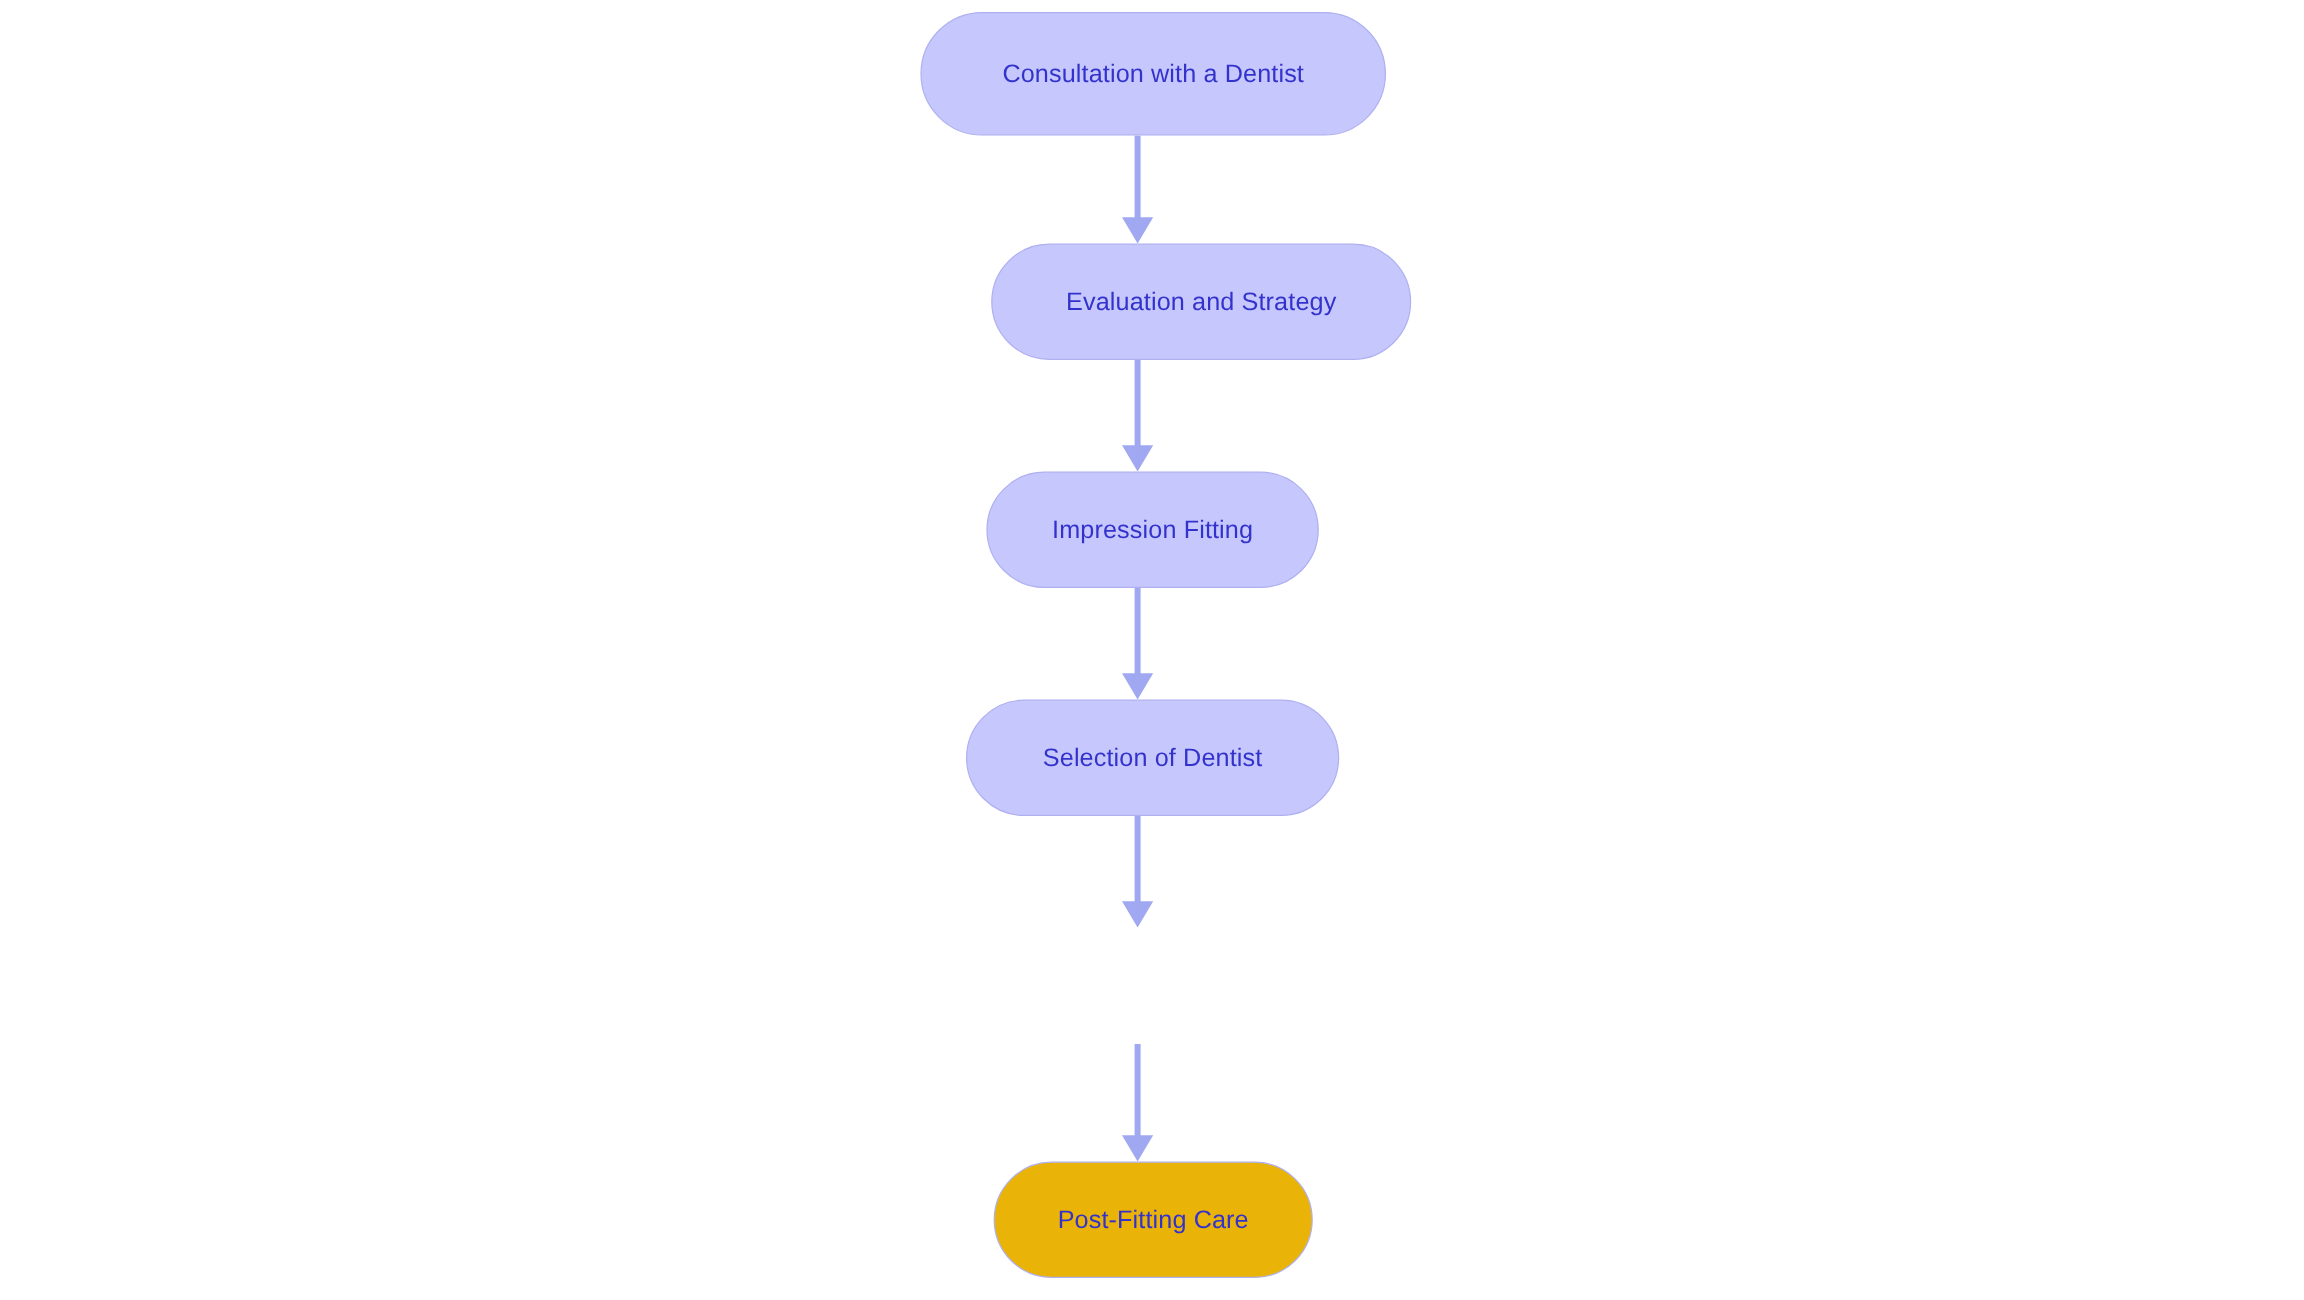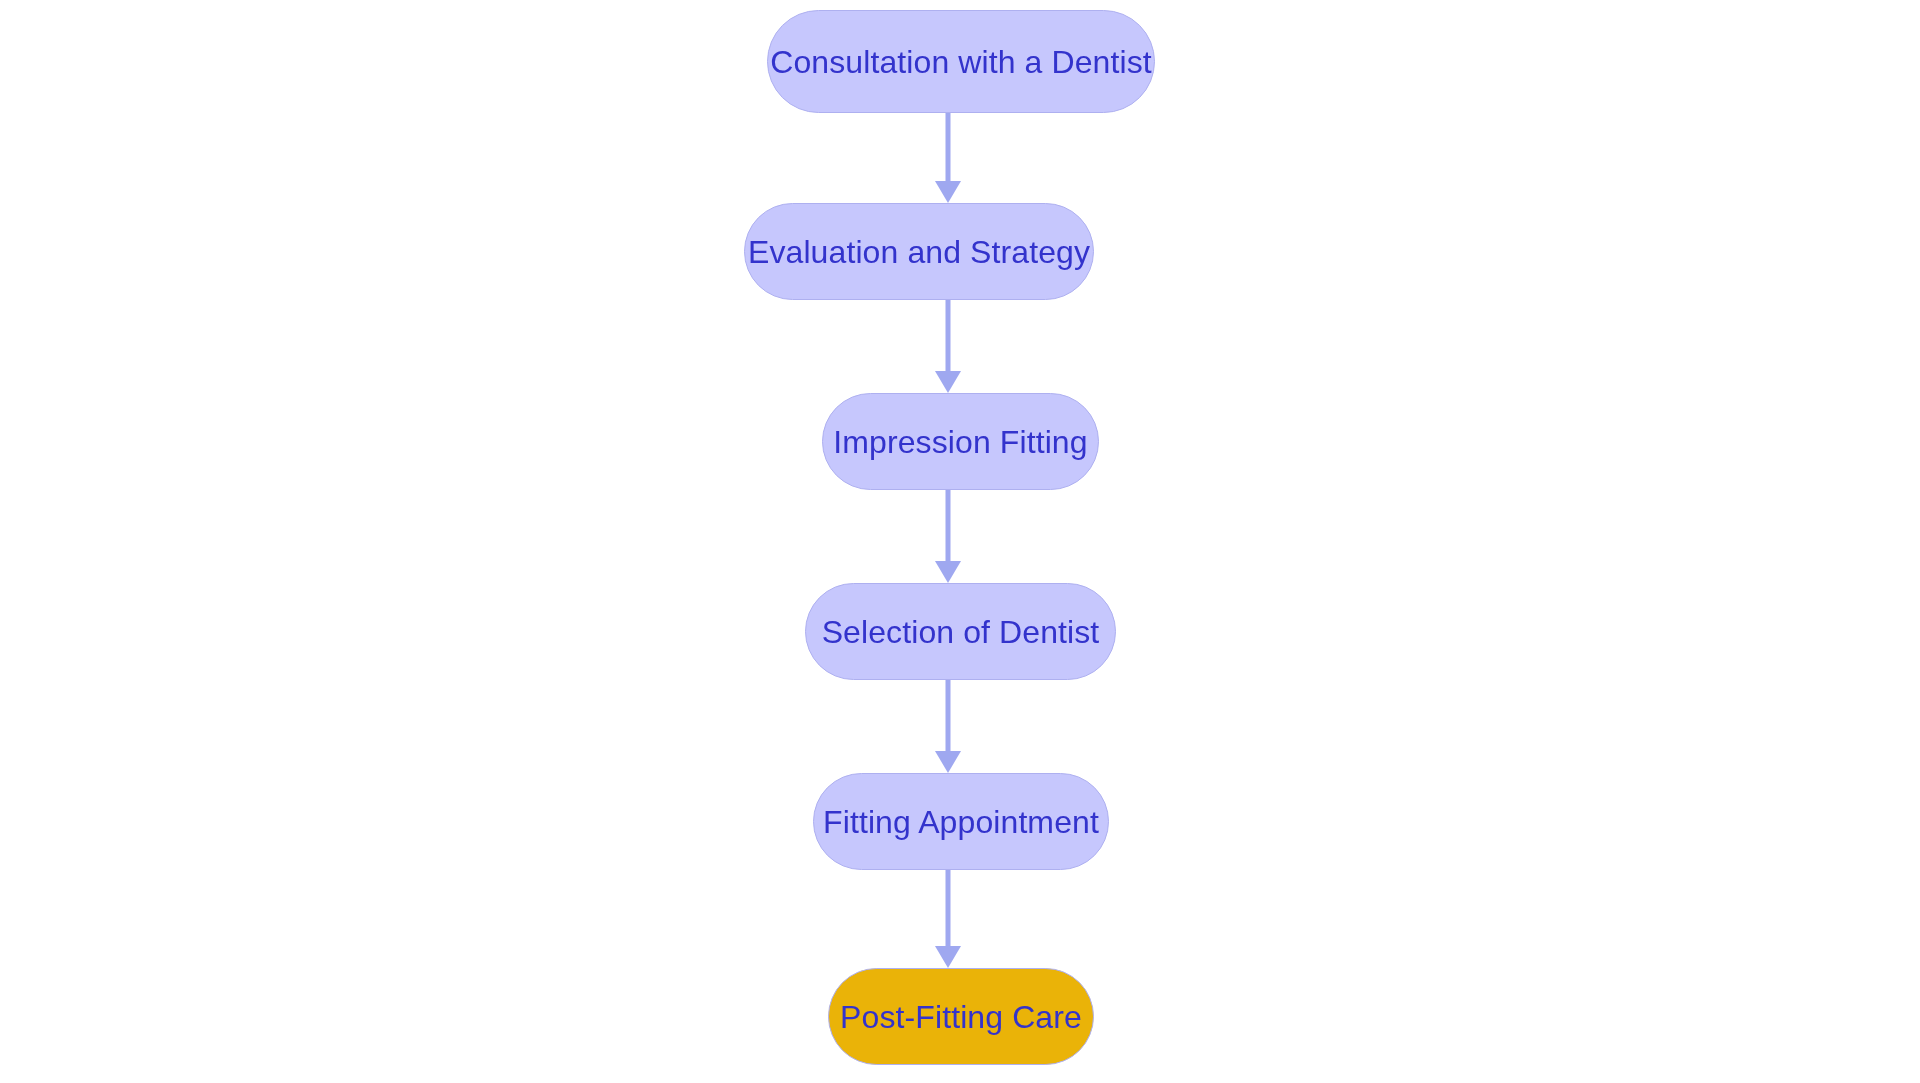--- a/index.html
+++ b/index.html
@@ -24,21 +24,21 @@
   .flow-node {
     position: absolute;
     box-sizing: border-box;
     display: flex;
     align-items: center;
     justify-content: center;
     background: #c6c7fd;
     border: 1px solid #aeb0f0;
     border-radius: 999px;
     color: #3333cc;
-    font-size: 32px;
+    font-size: 21px;
     font-weight: 400;
     letter-spacing: 0.1px;
     white-space: nowrap;
     line-height: 1;
     user-select: none;
   }
 
   .flow-connector {
     position: absolute;
     width: 26px;
@@ -82,18 +82,17 @@
     </div>
     <div class="flow-connector" style="left: 935px; top: 680px; height: 93px;">
       <div class="connector-line" style="height: 73px; background: rgb(159, 168, 240);"></div>
       <div class="connector-head" style="border-top-color: rgb(159, 168, 240);"></div>
     </div>
     <div class="flow-connector" style="left: 935px; top: 870px; height: 98px;">
       <div class="connector-line" style="height: 78px; background: rgb(159, 168, 240);"></div>
       <div class="connector-head" style="border-top-color: rgb(159, 168, 240);"></div>
     </div>
     <div class="flow-node" style="left: 767px; top: 10px; width: 388px; height: 103px; background: rgb(198, 199, 253); border-color: rgb(174, 176, 240); color: rgb(51, 51, 204);">Consultation with a Dentist</div>
-    <div class="flow-node" style="left: 744px; top: 203px; width: 350px; height: 97px; background: rgb(198, 199, 253); border-color: rgb(174, 176, 240); color: rgb(51, 51, 204);">Evaluation and Strategy</div>
+    <div class="flow-node" style="left: 826px; top: 203px; width: 350px; height: 97px; background: rgb(198, 199, 253); border-color: rgb(174, 176, 240); color: rgb(51, 51, 204);">Evaluation and Strategy</div>
     <div class="flow-node" style="left: 822px; top: 393px; width: 277px; height: 97px; background: rgb(198, 199, 253); border-color: rgb(174, 176, 240); color: rgb(51, 51, 204);">Impression Fitting</div>
     <div class="flow-node" style="left: 805px; top: 583px; width: 311px; height: 97px; background: rgb(198, 199, 253); border-color: rgb(174, 176, 240); color: rgb(51, 51, 204);">Selection of Dentist</div>
-    <div class="flow-node" style="left: 813px; top: 773px; width: 296px; height: 97px; background: rgb(198, 199, 253); border-color: rgb(174, 176, 240); color: rgb(51, 51, 204);">Fitting Appointment</div>
     <div class="flow-node" style="left: 828px; top: 968px; width: 266px; height: 97px; background: #eab308; border-color: rgb(174, 176, 240); color: rgb(51, 51, 204);">Post-Fitting Care</div>
   </div>
 
 </body></html>

